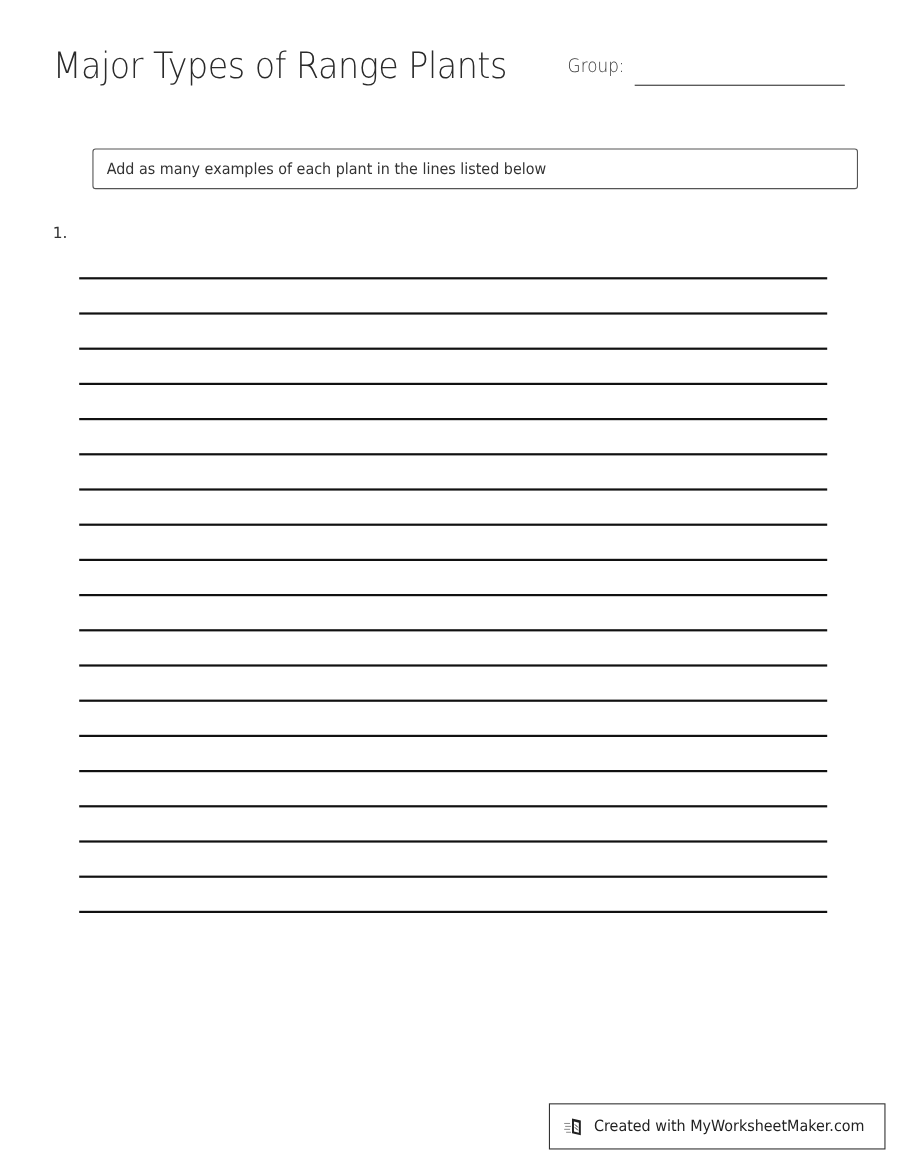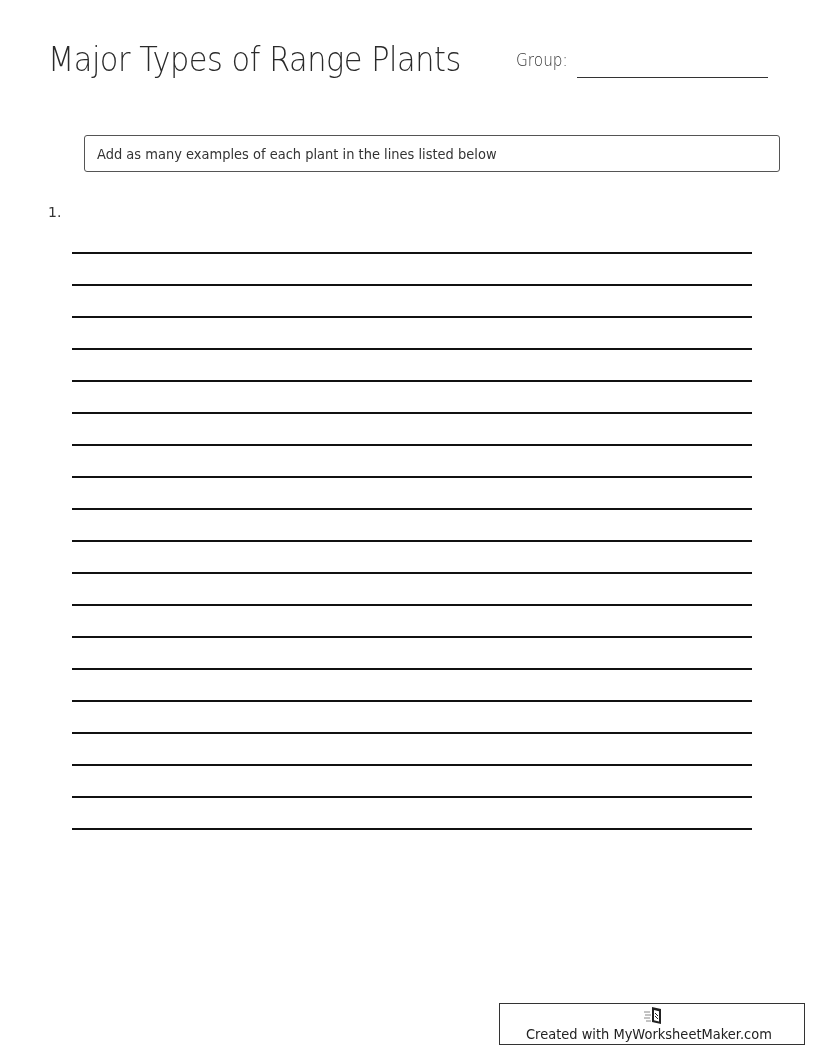--- a/index.html
+++ b/index.html
@@ -5,21 +5,21 @@
     html, body { margin: 0; padding: 0; background: #ffffff; }
     body { width: 816px; height: 1056px; position: relative; overflow: hidden; font-family: "DejaVu Sans", sans-serif; color: #222; }
     .title { position: absolute; left: 48px; top: 40px; font-family: "DejaVu Sans", sans-serif; font-weight: 200; font-size: 33px; letter-spacing: -0.5px; color: #2a2a2a; transform: scaleX(0.92); transform-origin: left top; }
     .group-label { position: absolute; left: 516px; top: 50px; font-size: 17px; color: #333; font-weight: 300; transform: scaleX(0.9); transform-origin: left top; }
     .group-line { position: absolute; left: 577px; top: 77px; width: 191px; border-bottom: 1px solid #333; height: 0; }
     .instructions { position: absolute; left: 48px; top: 135px; width: 696px; height: 37px; border: 1px solid #555; border-radius: 3px; box-sizing: border-box; margin-left: 36px; }
     .instructions span { position: absolute; left: 12px; top: 10px; font-size: 14px; color: #333; transform: scaleX(0.93); transform-origin: left top; white-space: nowrap; }
     .q-number { position: absolute; left: 48px; top: 204px; font-size: 14px; color: #333; }
     .lines { position: absolute; left: 72px; top: 252px; width: 680px; }
     .line { height: 32px; border-top: 2px solid #111; box-sizing: border-box; }
-    .footer { position: absolute; left: 499px; top: 1003px; width: 306px; height: 42px; border: 1px solid #333; box-sizing: border-box; display: flex; align-items: center; padding-left: 12px; flex-direction: column; }
+    .footer { position: absolute; left: 499px; top: 1003px; width: 306px; height: 42px; border: 1px solid #333; box-sizing: border-box; display: flex; align-items: center; padding-left: 12px; }
     .footer-icon { width: 22px; height: 22px; margin-right: 8px; }
     .footer-text { font-size: 14px; color: #222; white-space: nowrap; transform: scaleX(0.93); transform-origin: left center; }
   </style>
 </head>
 <body>
 
 <div class="title">Major Types of Range Plants</div>
 
 <div class="group-label">Group:</div>
 <div class="group-line"></div>

